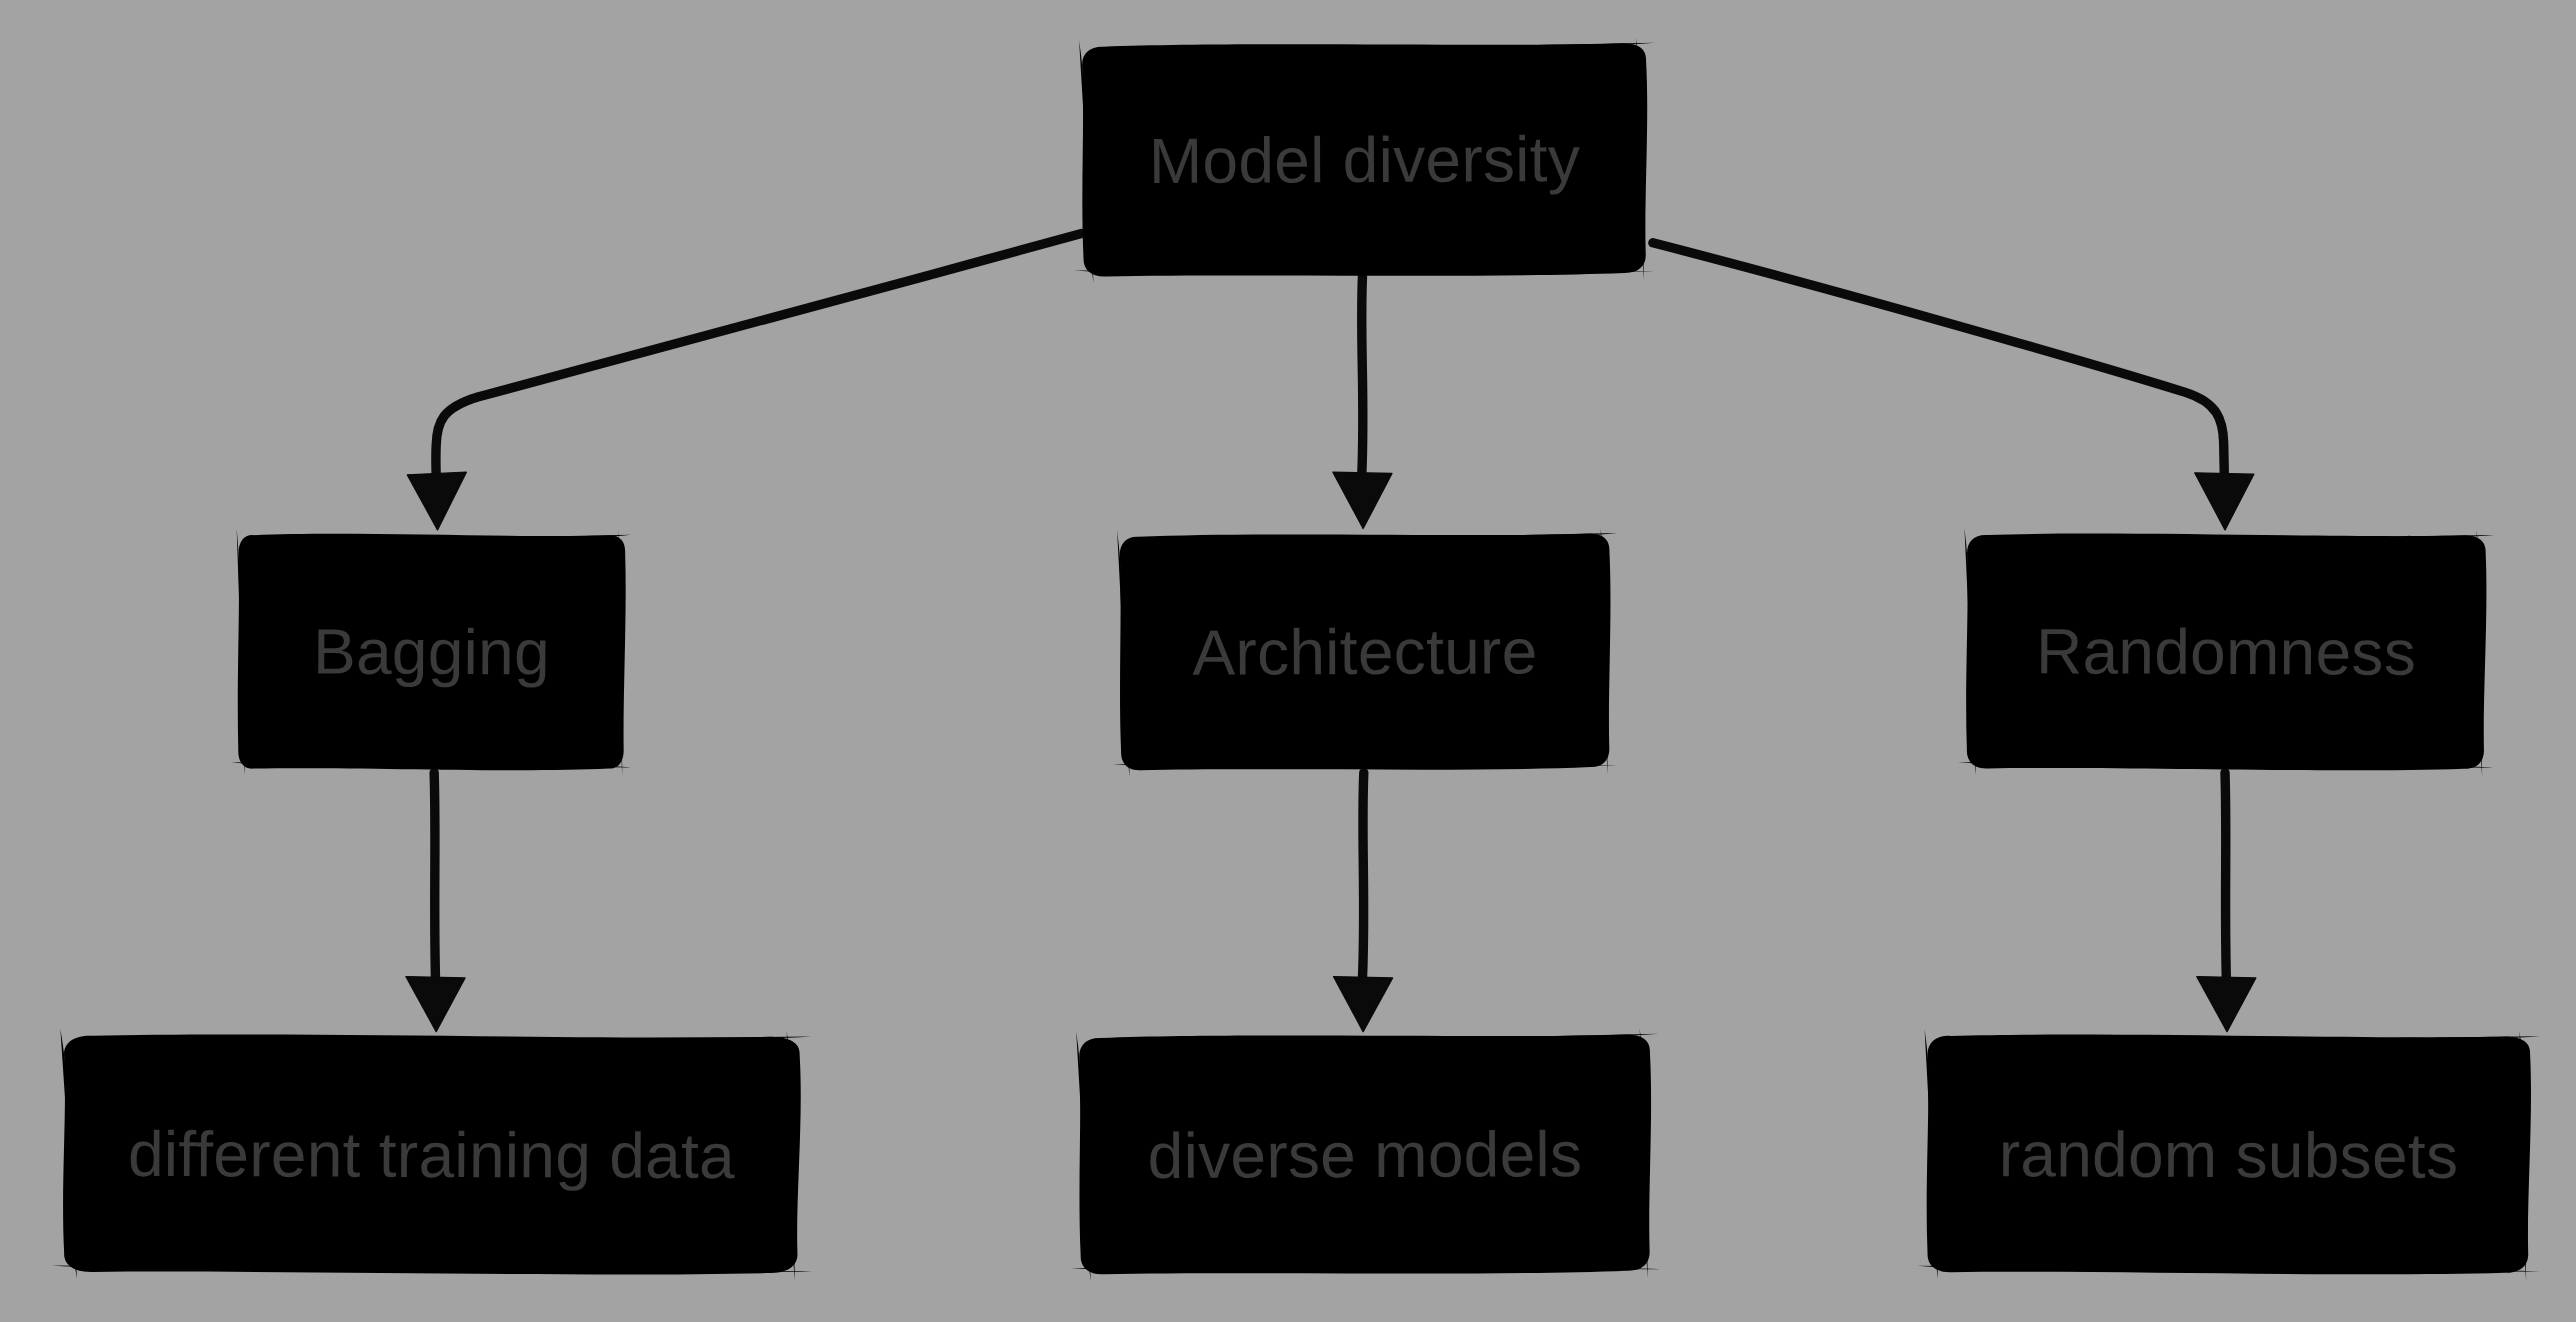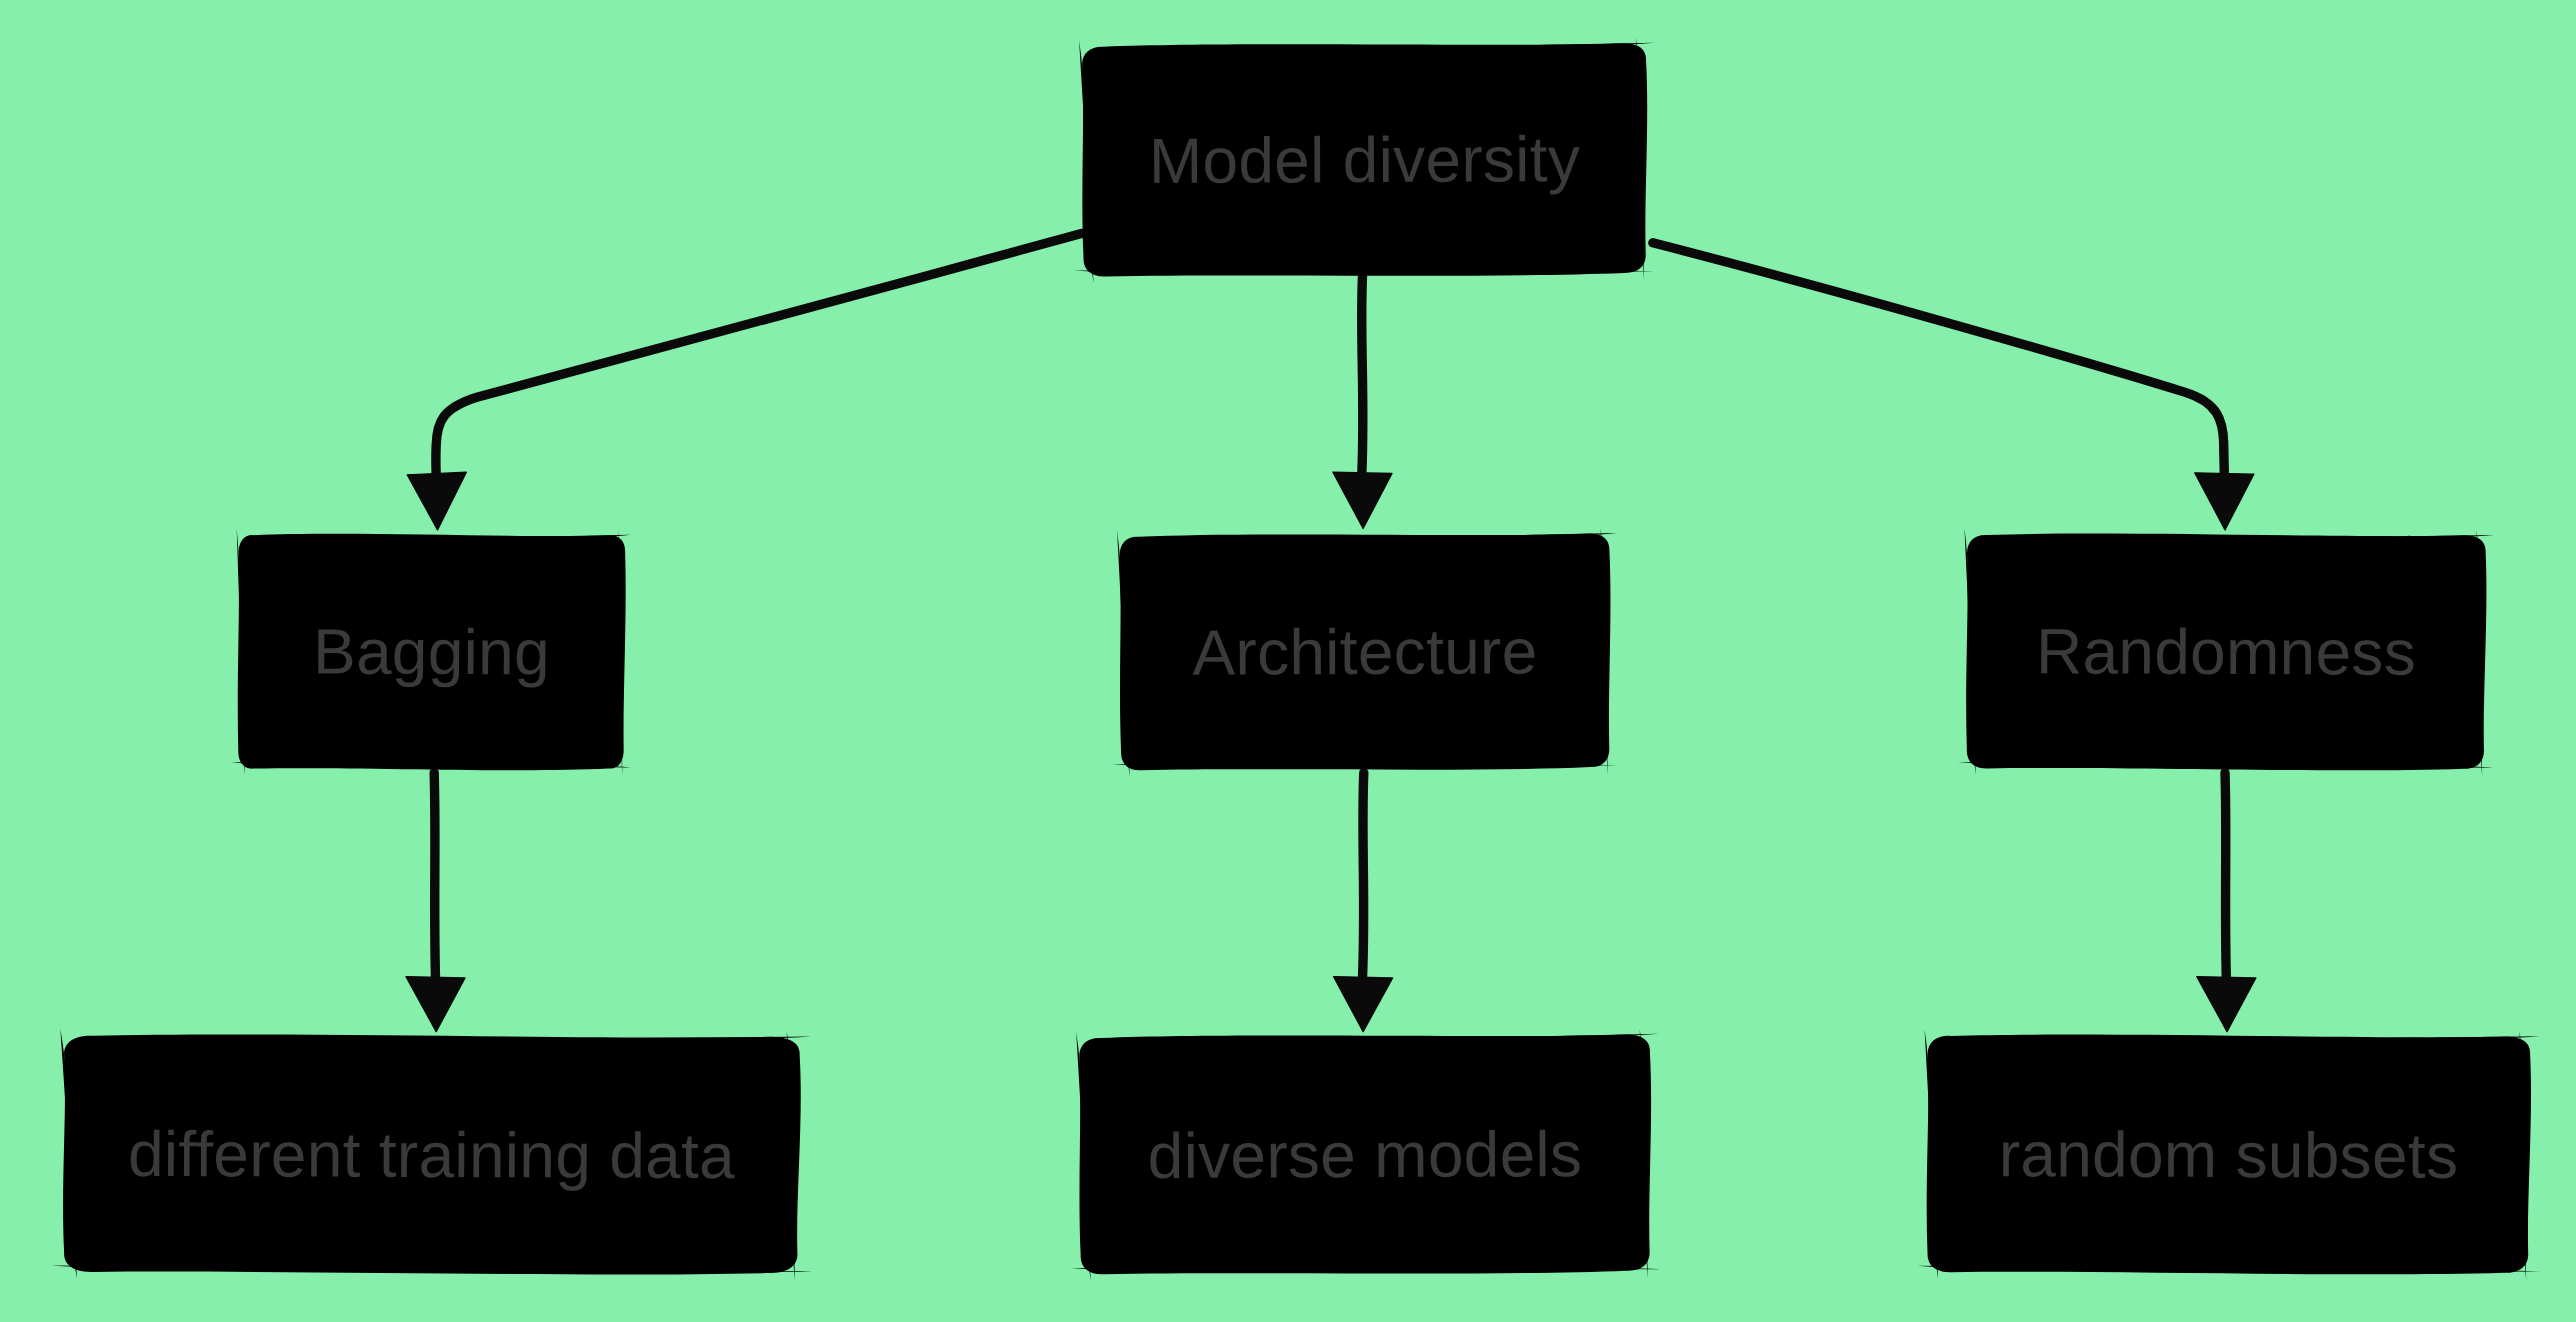--- a/index.html
+++ b/index.html
@@ -8,21 +8,21 @@
     background: #ffffff;
     width: 2576px;
     height: 1322px;
     overflow: hidden;
     font-family: "Liberation Sans", sans-serif;
   }
   .diagram {
     position: relative;
     width: 2576px;
     height: 1322px;
-    background: #86efac;
+    background: #a3a3a3;
   }
   
   .edges {
     position: absolute;
     left: 0; top: 0;
     width: 2576px;
     height: 1322px;
     z-index: 1;
     overflow: visible;
   }

